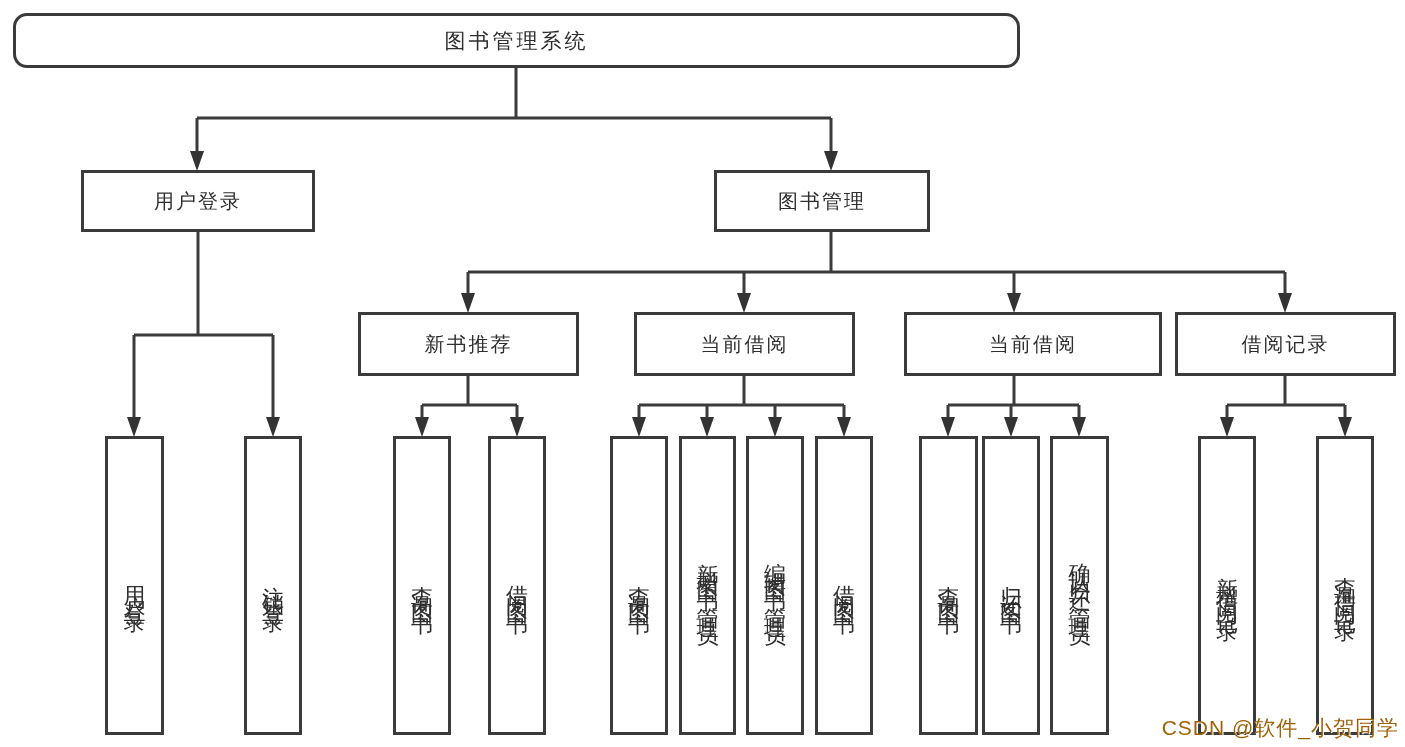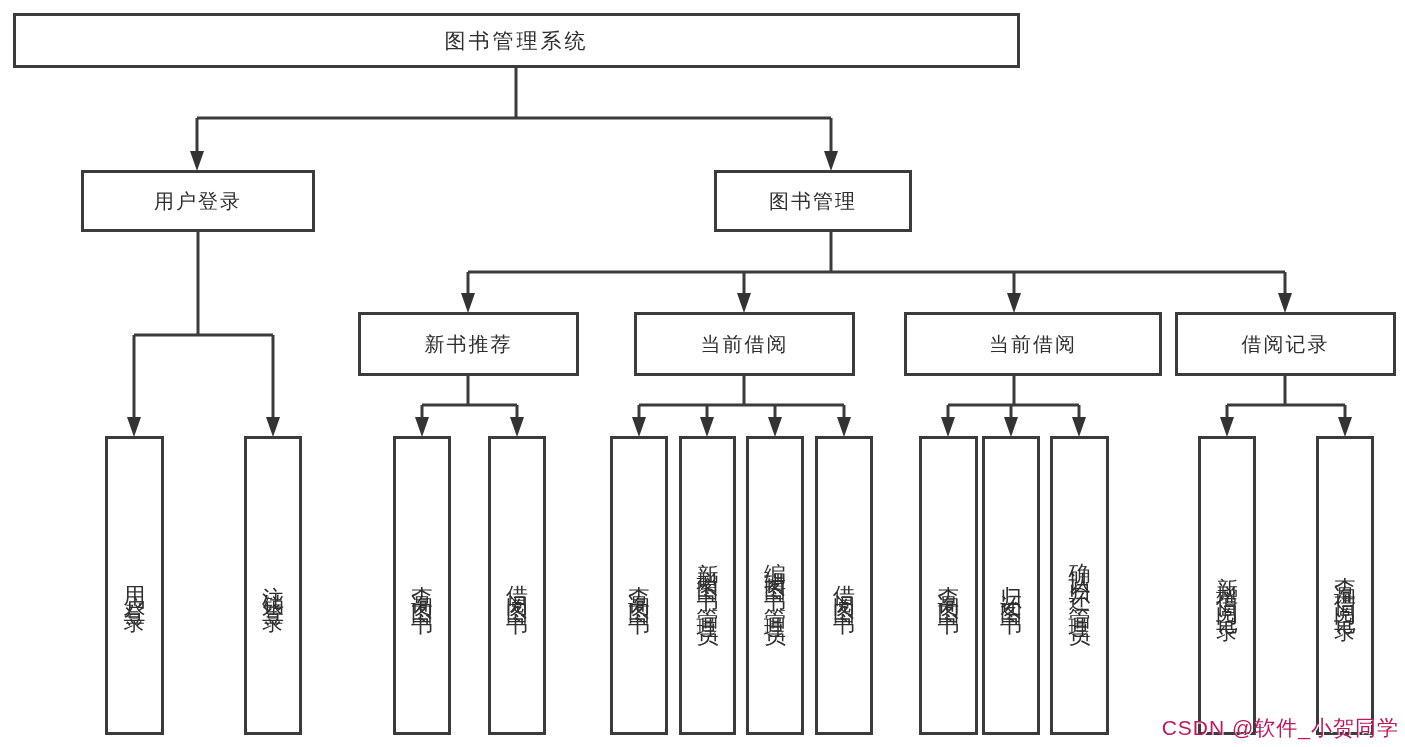--- a/index.html
+++ b/index.html
@@ -31,21 +31,21 @@
     line-height:1;
     white-space:nowrap;
   }
   svg.wires{position:absolute;left:0;top:0;z-index:0;}
   .box{z-index:1;}
   #watermark{
     position:absolute;
     right:6px;top:714px;
     z-index:2;
     font-size:21px;
-    color:#be185d;
+    color:#a16207;
     letter-spacing:1px;
     text-shadow:1px 1px 0 #ffffff;
   }
 </style>
 </head>
 <body>
 
 <div id="stage">
 
   <svg class="wires" width="1405" height="747" viewBox="0 0 1405 747">
@@ -107,28 +107,28 @@
       <polygon points="768,417 782,417 775,437"></polygon>
       <polygon points="837,417 851,417 844,437"></polygon>
       <polygon points="941,417 955,417 948,437"></polygon>
       <polygon points="1004,417 1018,417 1011,437"></polygon>
       <polygon points="1072,417 1086,417 1079,437"></polygon>
       <polygon points="1220,417 1234,417 1227,437"></polygon>
       <polygon points="1338,417 1352,417 1345,437"></polygon>
     </g>
   </svg>
 
-  <div class="box root" style="left:13px;top:13px;width:1007px;height:55px;">
+  <div class="box root" style="left:13px;top:13px;width:1007px;height:55px;border-radius:14px;">
     <span>图书管理系统</span>
   </div>
 
   <div class="box hdr" style="left:81px;top:170px;width:234px;height:62px;">
     <span>用户登录</span>
   </div>
-  <div class="box hdr" style="left:714px;top:170px;width:198px;height:62px;">
+  <div class="box hdr" style="left:714px;top:170px;width:216px;height:62px;">
     <span>图书管理</span>
   </div>
 
   <div class="box hdr" style="left:358px;top:312px;width:221px;height:64px;">
     <span>新书推荐</span>
   </div>
   <div class="box hdr" style="left:634px;top:312px;width:221px;height:64px;">
     <span>当前借阅</span>
   </div>
   <div class="box hdr" style="left:904px;top:312px;width:258px;height:64px;">

